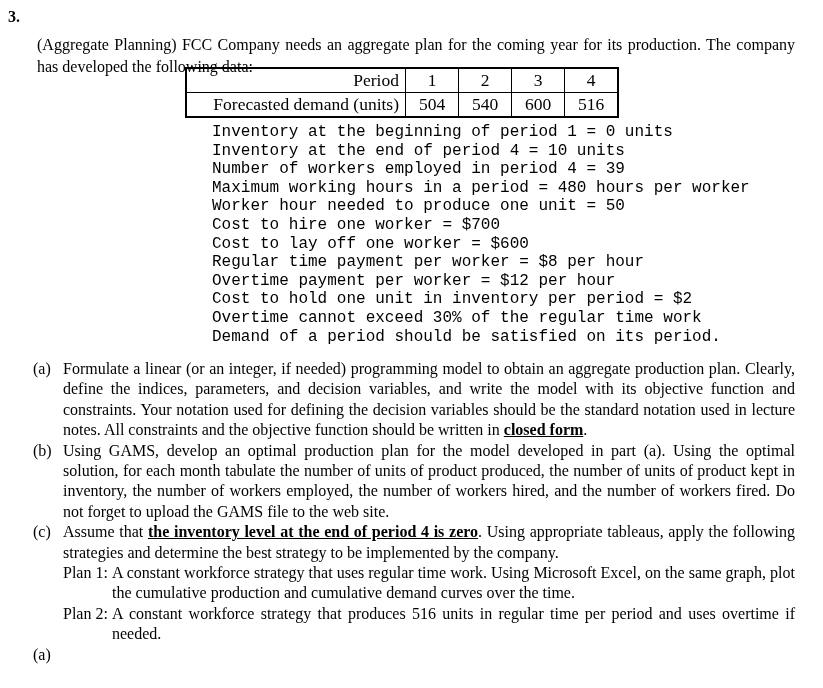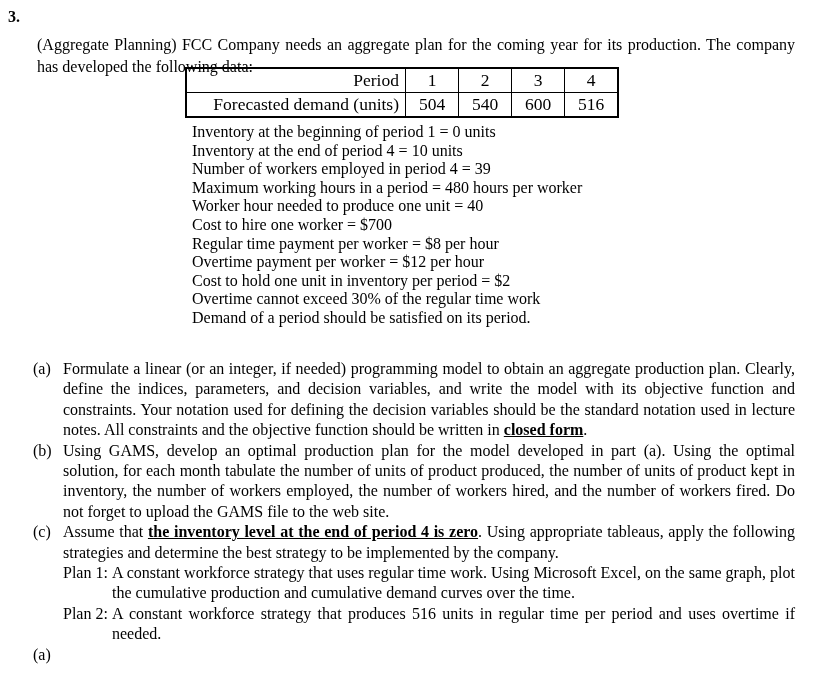--- a/index.html
+++ b/index.html
@@ -49,23 +49,24 @@
     padding: 1px 6px;
     white-space: nowrap;
   }
   .demand-table td.lbl  { width: 206px; text-align: right; }
   .demand-table td.numc { width: 40px;  text-align: center; }
 
   
   .data-list {
     position: absolute;
     top: 123px;
-    left: 192px;
+    left: 212px;
     line-height: 18.6px;
     white-space: nowrap;
+    font-family: Liberation Mono, monospace;
   }
 
   
   .parts {
     position: absolute;
     top: 359px;
     left: 0;
     width: 823px;
     line-height: 20.4px;
   }
@@ -125,22 +126,23 @@
         <td class="numc">516</td>
       </tr>
     </tbody>
   </table>
 
   <div class="data-list">
     <div>Inventory at the beginning of period 1 = 0 units</div>
     <div>Inventory at the end of period 4 = 10 units</div>
     <div>Number of workers employed in period 4 = 39</div>
     <div>Maximum working hours in a period = 480 hours per worker</div>
-    <div>Worker hour needed to produce one unit = 40</div>
+    <div>Worker hour needed to produce one unit = 50</div>
     <div>Cost to hire one worker = $700</div>
+    <div>Cost to lay off one worker = $600</div>
     <div>Regular time payment per worker = $8 per hour</div>
     <div>Overtime payment per worker = $12 per hour</div>
     <div>Cost to hold one unit in inventory per period = $2</div>
     <div>Overtime cannot exceed 30% of the regular time work</div>
     <div>Demand of a period should be satisfied on its period.</div>
   </div>
 
   <div class="parts">
 
     <div class="part">

